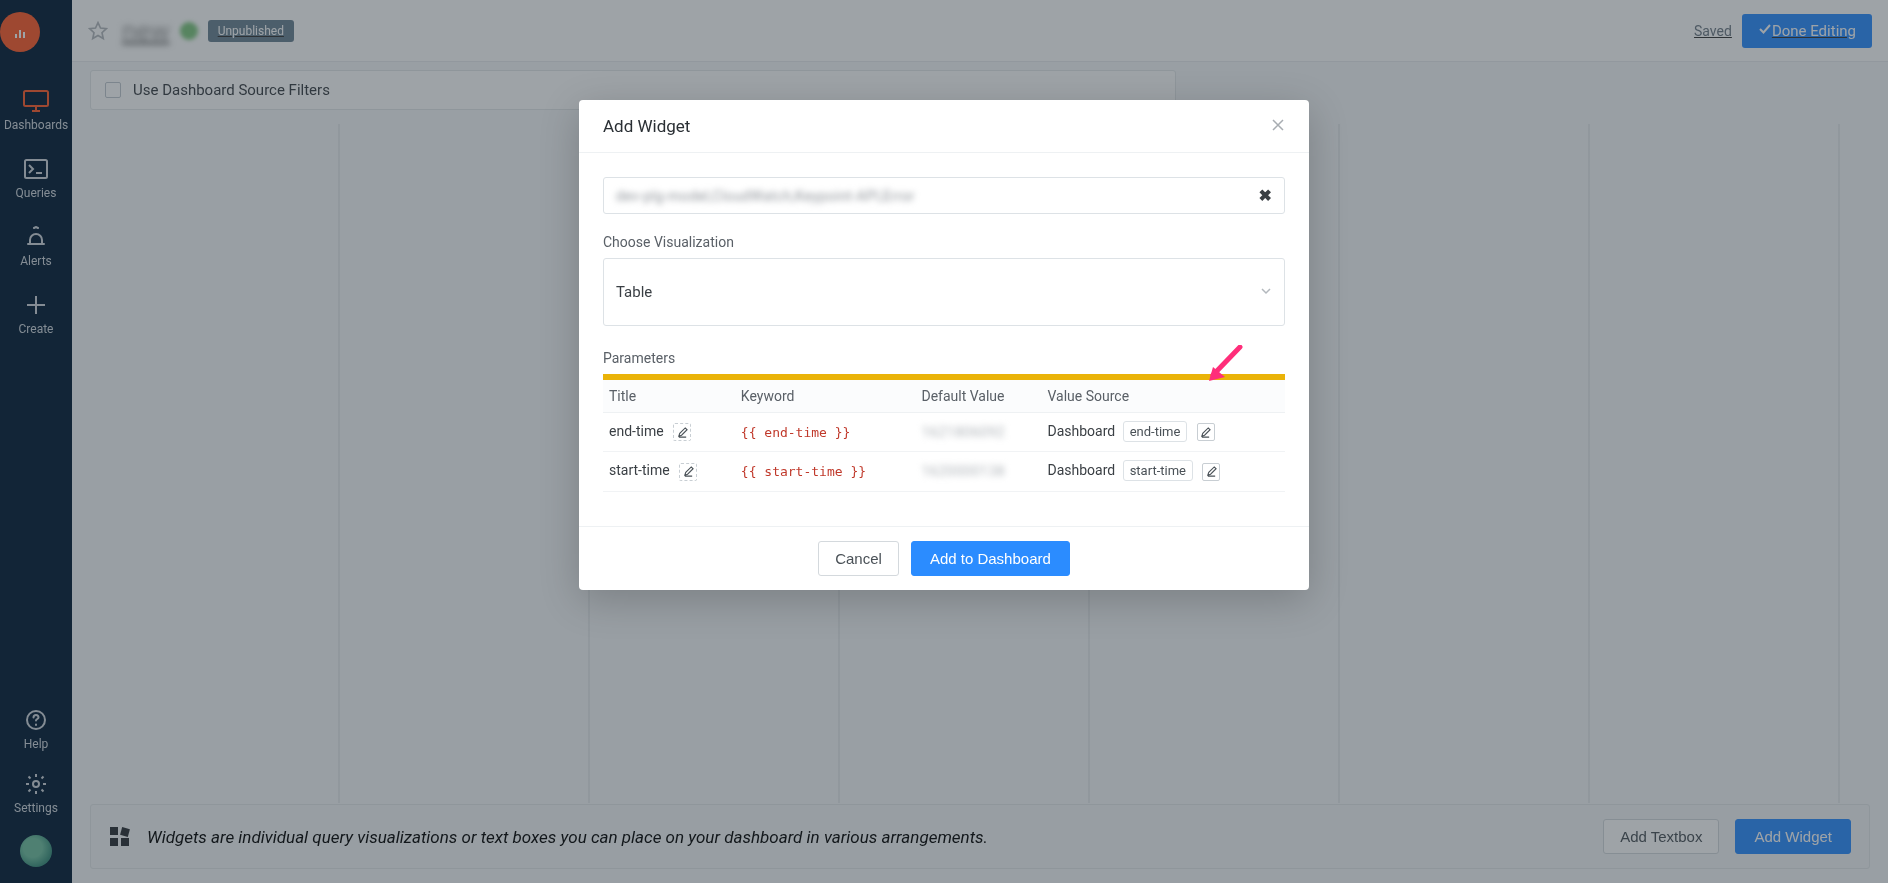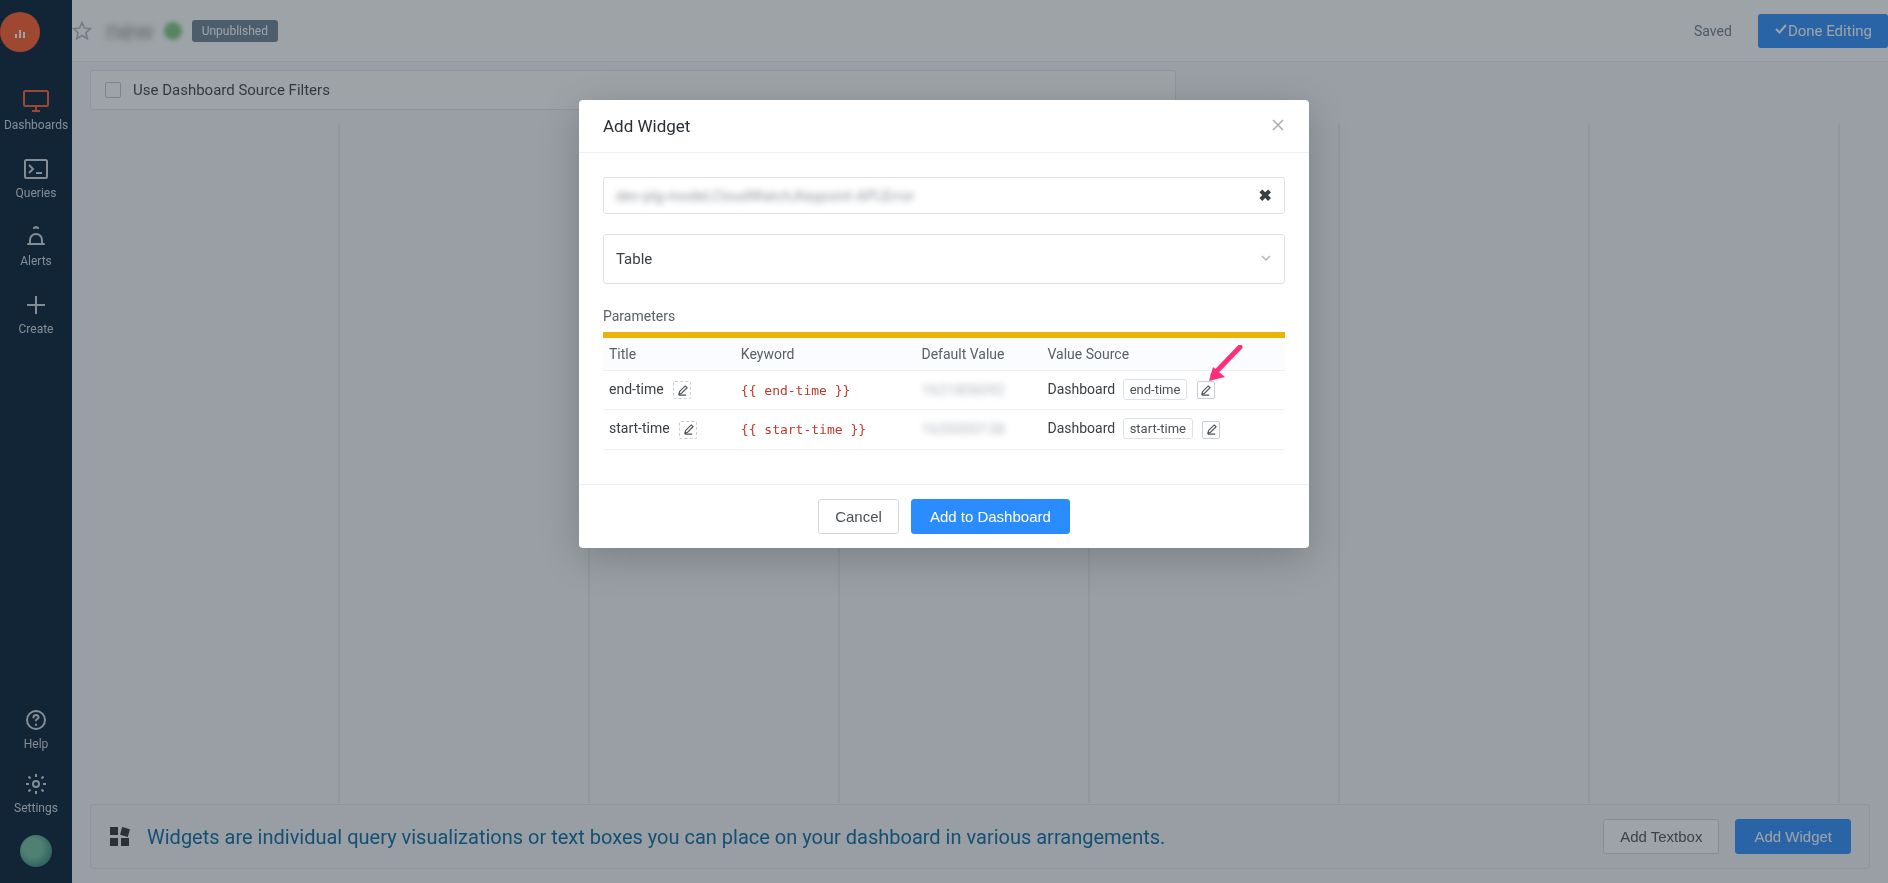--- a/index.html
+++ b/index.html
@@ -13,54 +13,54 @@
     .sidebar .nav-item .label { font-size: 12px; color: #cfd6dd; }
     .sidebar .nav-item.active .icon svg * { stroke: #ff5a28; }
     .sidebar .nav-item.active .label { color: #cfd6dd; }
     .sidebar .bottom { margin-top: auto; width: 72px; display: flex; flex-direction: column; align-items: center; padding-bottom: 12px; }
     .sidebar .bottom .nav-item { padding: 8px 0 14px; }
     .sidebar .avatar { width: 32px; height: 32px; border-radius: 50%; background: radial-gradient(circle at 40% 40%, #6fbf9f 35%, #3a8f7b 70%); margin: 6px 0 4px; }
 
     
     .main { position: absolute; left: 72px; top: 0; right: 0; height: 100%; background: #f6f8f9; }
 
-    .topbar { display: flex; align-items: center; height: 62px; padding: 0 0; background: #fff; border-bottom: 1px solid #e9ecee; }
+    .topbar { display: flex; align-items: center; height: 62px; padding: 0 16px; background: #fff; border-bottom: 1px solid #e9ecee; text-decoration: underline; }
     .star { width: 20px; height: 20px; margin-right: 14px; color: #b5b9bd; }
     .dash-name { font-size: 26px; color: #9a9a9a; filter: blur(3px); margin-right: 10px; }
     .dash-globe { width: 18px; height: 18px; border-radius: 50%; background: #7ec77e; margin-right: 10px; filter: blur(2px); }
     .badge { background: #6b8293; color: #fff; padding: 4px 10px; border-radius: 3px; font-size: 12px; }
     .topbar-spacer { flex: 1; }
-    .saved { color: #6e7a85; font-size: 14px; margin-right: 26px; }
+    .saved { color: #6e7a85; font-size: 14px; margin-right: 10px; }
     .done-btn { background: #2b8cff; color: #fff; padding: 8px 16px; border-radius: 3px; font-size: 15px; display: flex; align-items: center; gap: 0; cursor: pointer; }
 
     .content { padding: 8px 18px 0; height: calc(100% - 62px); position: relative; }
     .filters-bar { background: #fff; border: 1px solid #e3e7ea; border-radius: 3px; padding: 10px 14px; display: flex; align-items: center; gap: 12px; margin-bottom: 12px; max-width: 1086px;}
     .checkbox { width: 16px; height: 16px; border: 1px solid #c2c9cf; border-radius: 2px; }
     .filters-label { font-size: 15px; color: #3a3f44; }
 
     .grid-area { position: absolute; left: 18px; right: 18px; top: 62px; bottom: 80px; background: repeating-linear-gradient(to right, transparent 0, transparent 248px, #e1e5e8 248px, #e1e5e8 250px); opacity: 0.7; }
 
     .bottom-bar { position: absolute; left: 18px; right: 18px; bottom: 14px; background: #f4f6f7; border: 1px solid #e3e7ea; border-radius: 3px; padding: 14px 18px; display: flex; align-items: center; gap: 16px; }
     .widgets-icon { width: 22px; height: 22px; color: #2a2f34; }
-    .bottom-text { font-size: 20px; color: #0369a1; flex: 1; }
+    .bottom-text { font-size: 17px; color: #000000; flex: 1; font-style: italic; }
     .btn-outline { background: #fff; border: 1px solid #d4d9dd; color: #4a5157; padding: 8px 16px; border-radius: 3px; font-size: 15px; cursor: pointer; }
     .btn-primary { background: #2b8cff; color: #fff; border: 1px solid #2b8cff; padding: 8px 18px; border-radius: 3px; font-size: 15px; cursor: pointer; }
 
     
     .overlay { position: absolute; inset: 0; background: rgba(40, 50, 60, 0.45); display: flex; justify-content: center; align-items: flex-start; padding-top: 100px; z-index: 50; }
     .modal { background: #fff; width: 730px; border-radius: 4px; box-shadow: 0 10px 40px rgba(0,0,0,0.2); position: relative; }
     .modal-header { padding: 16px 24px; display: flex; align-items: center; border-bottom: 1px solid #eef1f3; }
     .modal-title { font-size: 17px; color: #2a2f34; }
     .modal-close { margin-left: auto; color: #a8adb2; cursor: pointer; font-size: 16px; }
     .modal-body { padding: 24px; }
     .search-row { border: 1px solid #dde2e6; border-radius: 3px; padding: 8px 12px; display: flex; align-items: center; margin-bottom: 20px; }
     .search-row .blurred { color: #8d9298; filter: blur(3px); letter-spacing: 0.4px; font-size: 14px; }
     .search-row .clear { margin-left: auto; font-weight: bold; color: #3a3f44; cursor: pointer; }
     .section-label { color: #5a6067; font-size: 14px; margin-bottom: 8px; }
-    .select-box { border: 1px solid #dde2e6; border-radius: 3px; padding: 15px 12px; display: flex; align-items: center; font-size: 15px; color: #3a3f44; margin-bottom: 24px; cursor: pointer; }
+    .select-box { border: 1px solid #dde2e6; border-radius: 3px; padding: 24px 12px; display: flex; align-items: center; font-size: 15px; color: #3a3f44; margin-bottom: 24px; cursor: pointer; }
     .select-box .chev { margin-left: auto; color: #b3b8bd; }
 
     .params-table { border: 0; width: 100%; border-collapse: collapse; }
     .params-table th { text-align: left; font-weight: 400; color: #5a6067; font-size: 14px; padding: 8px 6px; background: #fbfcfd; border-top: 6px solid #eab308; border-bottom: 1px solid #eef1f3; }
     .params-table td { padding: 10px 6px; font-size: 14px; color: #3a3f44; border-bottom: 1px solid #f1f3f5; vertical-align: middle; }
     .code { font-family: "SFMono-Regular", Consolas, monospace; color: #c0392b; font-size: 13px; }
     .edit-icon { width: 18px; height: 18px; border: 1px dashed #c8ced3; border-radius: 2px; display: inline-flex; align-items: center; justify-content: center; margin-left: 6px; cursor: pointer; color: #4a5157; vertical-align: middle; }
     .edit-icon.solid { border: 1px solid #c8ced3; }
     .chip { border: 1px solid #dde2e6; border-radius: 3px; padding: 2px 6px; font-size: 13px; color: #4a5157; margin-left: 4px; }
     .blurred-cell { color: #aeb3b8; filter: blur(3px); letter-spacing: 0.5px; }
@@ -198,20 +198,21 @@
       </span>
     </div>
 
     <div class="modal-body">
 
       <div class="search-row">
         <span class="blurred">dev-plg-model,CloudWatch,Keypoint-API,Error</span>
         <span class="clear">✖</span>
       </div>
 
+      <div class="section-label">Choose Visualization</div>
       <div class="select-box">
         <span>Table</span>
         <span class="chev">
           <svg width="12" height="12" viewBox="0 0 12 12" fill="none">
               <path d="M2 4l4 4 4-4" stroke="#b3b8bd" stroke-width="1.5"></path>
             </svg>
         </span>
       </div>
 
       <div class="section-label">Parameters</div>

